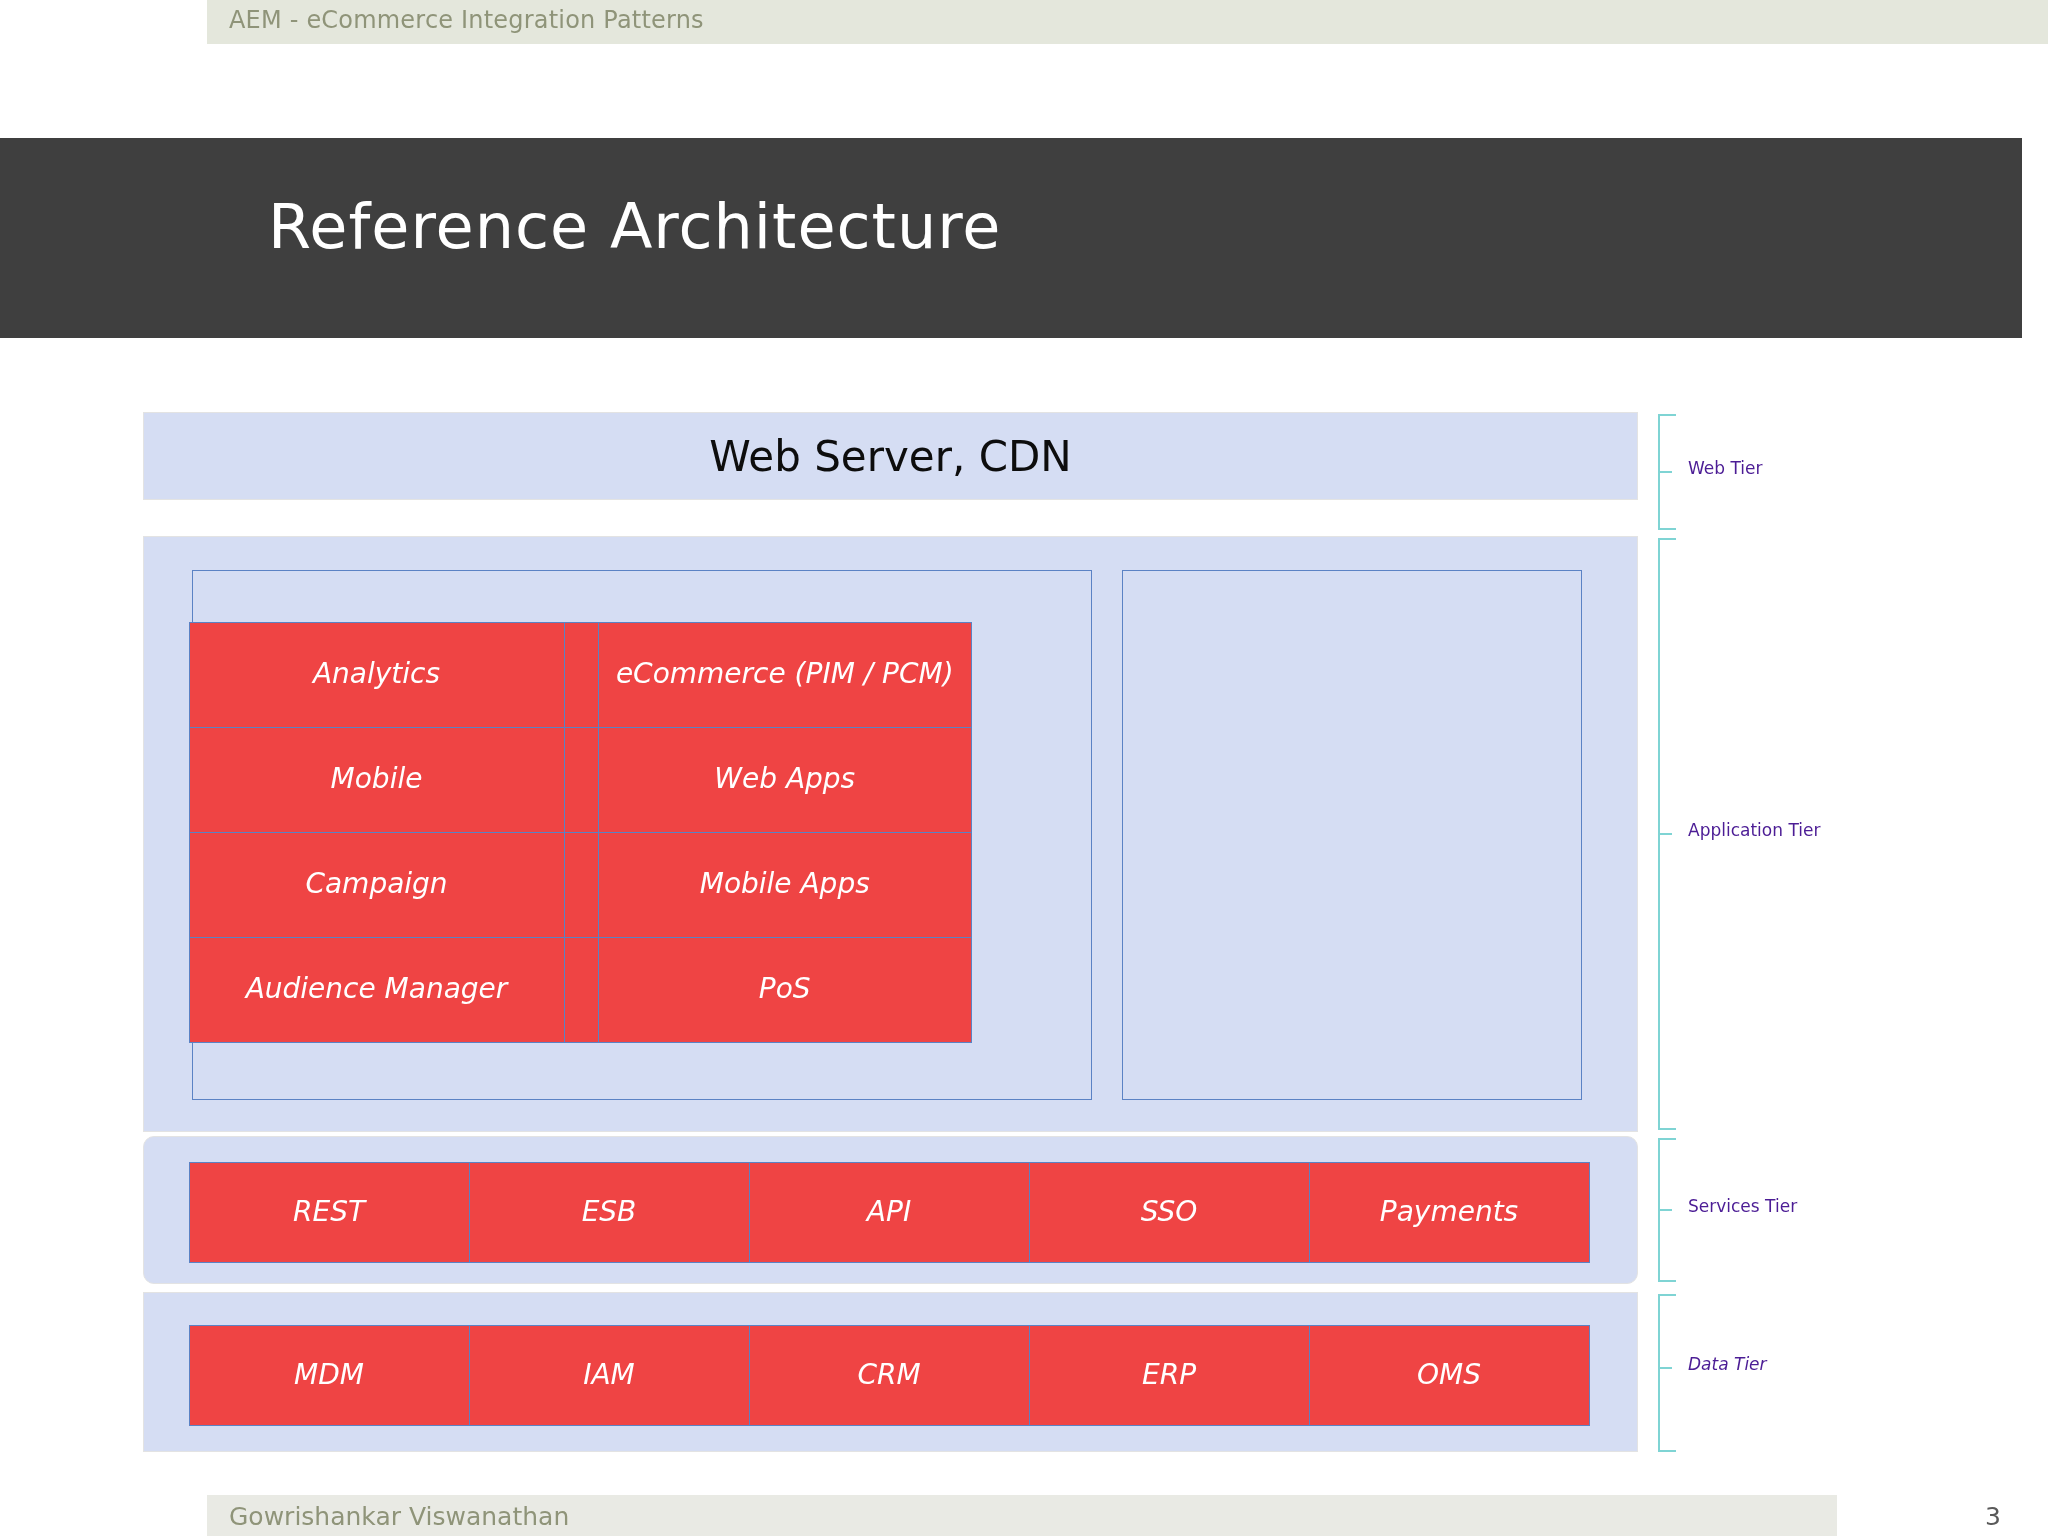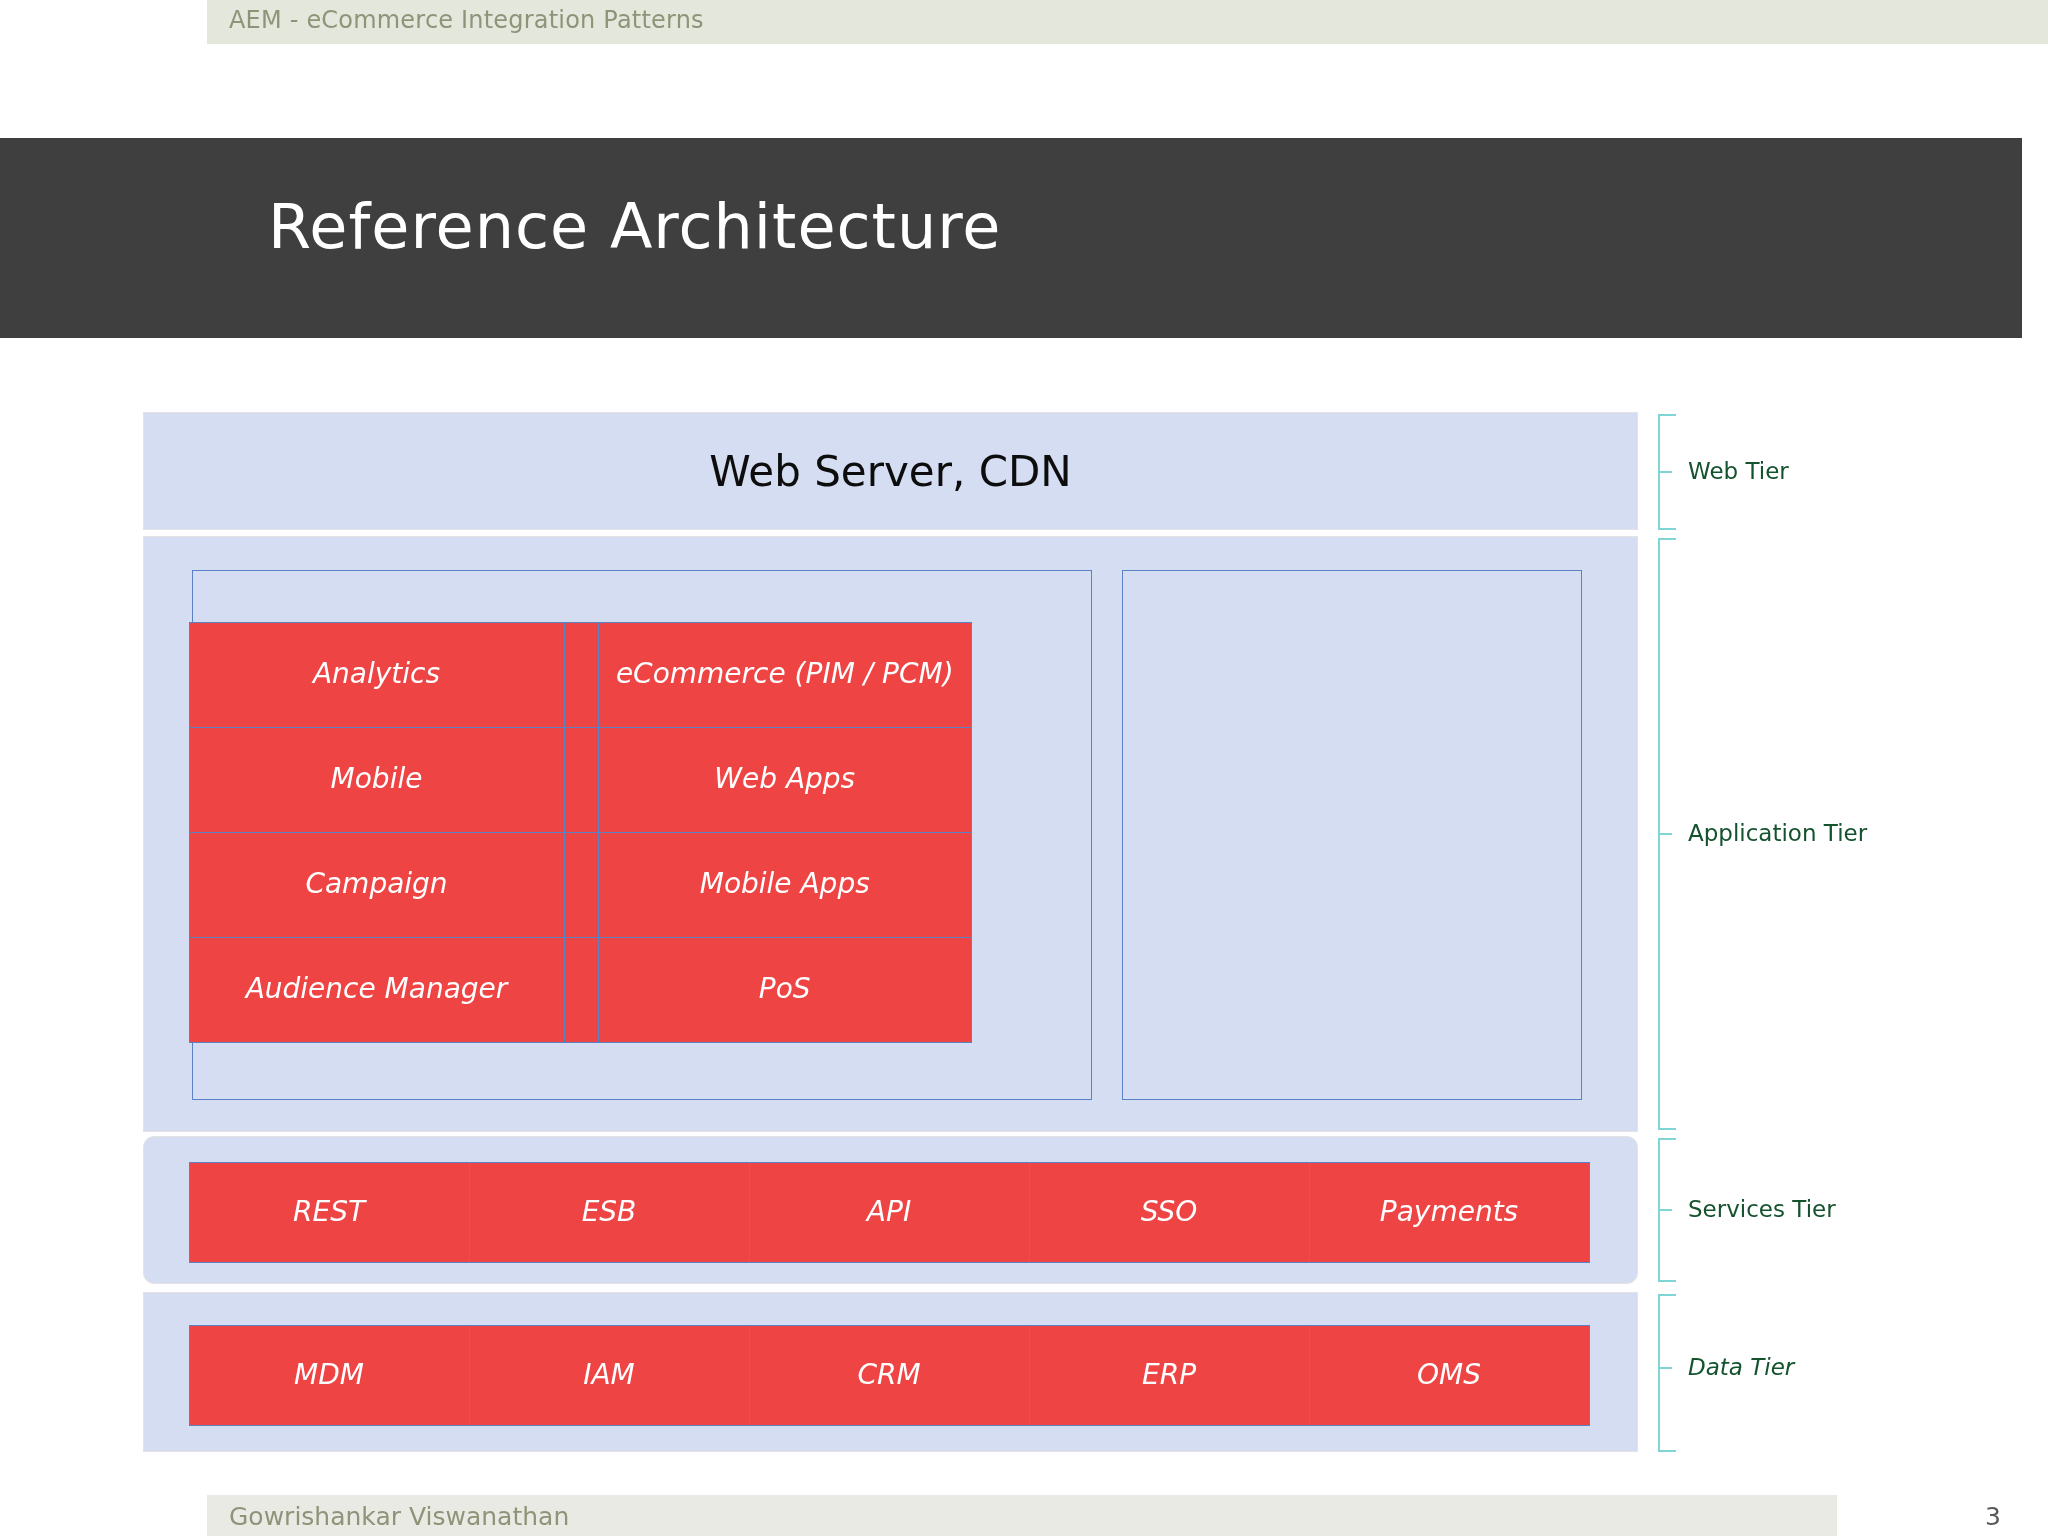--- a/index.html
+++ b/index.html
@@ -37,21 +37,21 @@
   #diagram{position:absolute;left:0;top:0;width:2048px;height:1536px;}
 
   .tier-panel{
     position:absolute;
     background:#d5ddf3;
     border:1px solid #e3e3e3;
     box-sizing:border-box;
   }
 
   
-  #web-tier-panel{left:143px;top:412px;width:1495px;height:118px;}
+  #web-tier-panel{left:143px;top:412px;width:1495px;height:88px;}
   #web-tier-label{
     position:absolute;left:0;top:0;width:100%;height:100%;
     display:flex;align-items:center;justify-content:center;
     font-size:42px;color:#0d0d0d;
   }
 
   
   #app-tier-panel{left:143px;top:536px;width:1495px;height:596px;}
   .app-group{
     position:absolute;
@@ -100,21 +100,21 @@
     position:absolute;
     border:2px solid #7fd4d4;
     border-right:none;
     box-sizing:border-box;
     width:18px;
   }
   .bracket-tick{
     position:absolute;width:14px;height:2px;background:#7fd4d4;
   }
   .tier-name{
-    position:absolute;font-size:23px;color:#14532d;white-space:nowrap;
+    position:absolute;font-size:17px;color:#4c1d95;white-space:nowrap;
   }
 
   
   #footer-band{
     position:absolute;left:207px;top:1495px;width:1630px;height:41px;
     background:#e9eae4;
   }
   #footer-name{
     position:absolute;left:229px;top:1502px;
     font-size:25px;color:#8f9479;white-space:nowrap;

